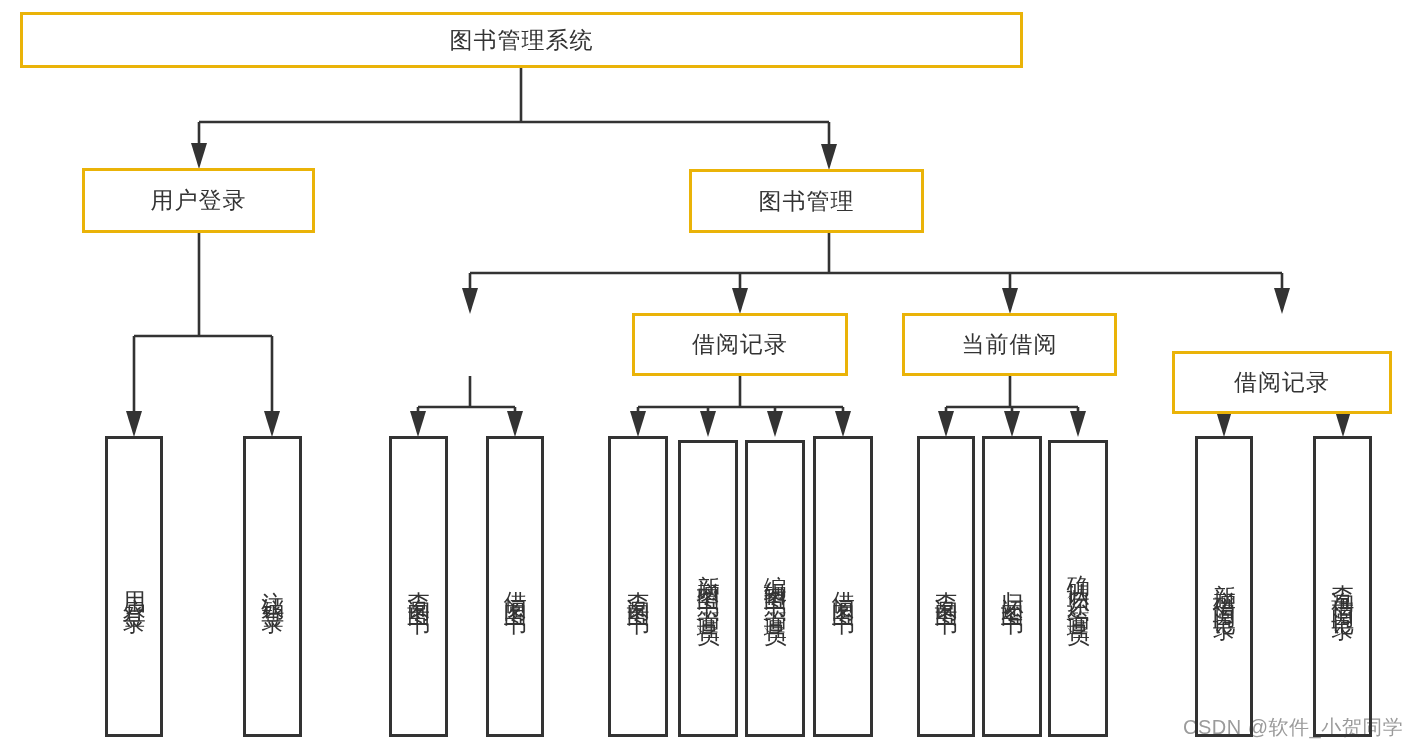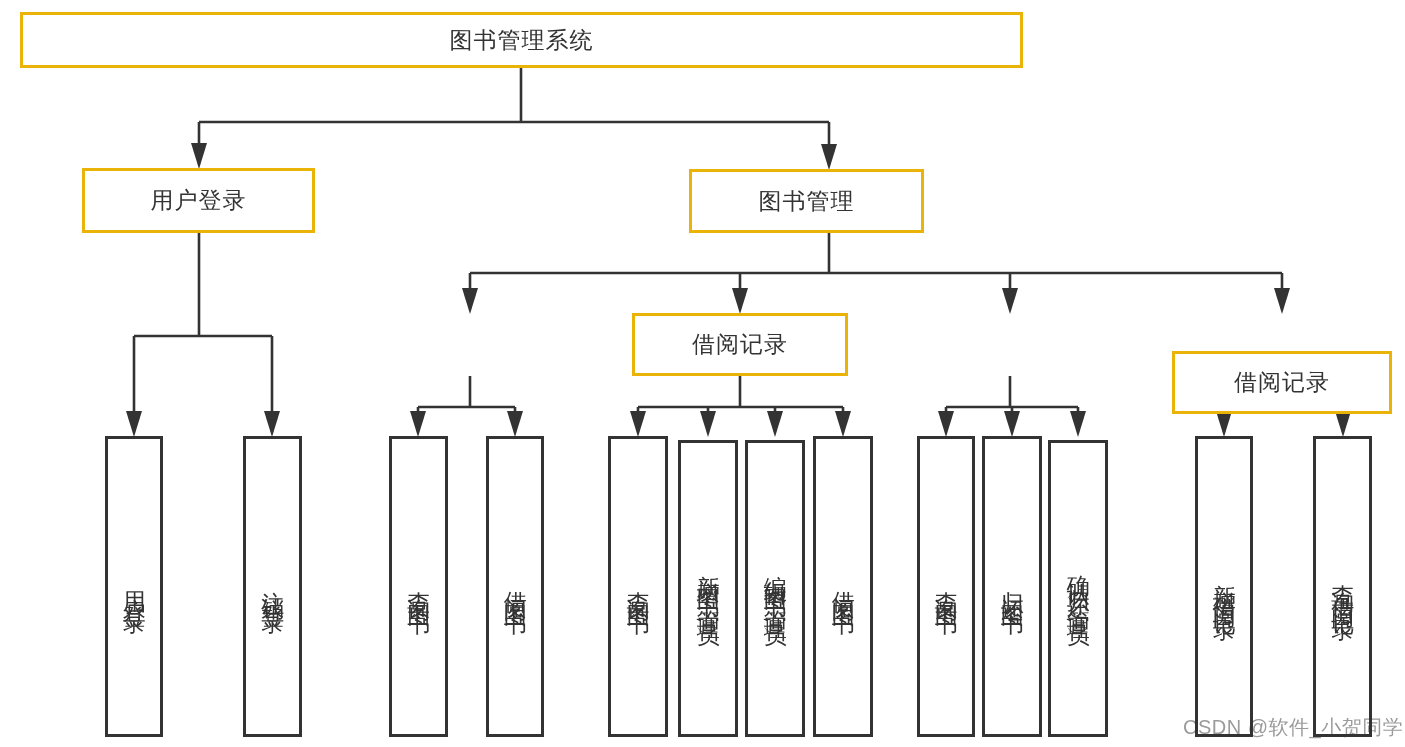--- a/index.html
+++ b/index.html
@@ -119,20 +119,21 @@
       <polygon points="1343,437 1335,411 1351,411"></polygon>
     </g>
   </svg>
 
   <div class="box" style="left:20px; top:12px; width:1003px; height:56px;">图书管理系统</div>
 
   <div class="box" style="left:82px; top:168px; width:233px; height:65px;">用户登录</div>
   <div class="box" style="left:689px; top:169px; width:235px; height:64px;">图书管理</div>
 
   <div class="box" style="left:632px; top:313px; width:216px; height:63px;">借阅记录</div>
+  <div class="box" style="left:902px; top:313px; width:215px; height:63px;">当前借阅</div>
   <div class="box" style="left:1172px; top:313px; width:220px; height:63px;margin-top:38px;">借阅记录</div>
 
   <div class="vbox" style="left:105px; width:58px;">
     <span>用户登录</span>
   </div>
   <div class="vbox" style="left:243px; width:59px;">
     <span>注销登录</span>
   </div>
 
   <div class="vbox" style="left:389px; width:59px;">

